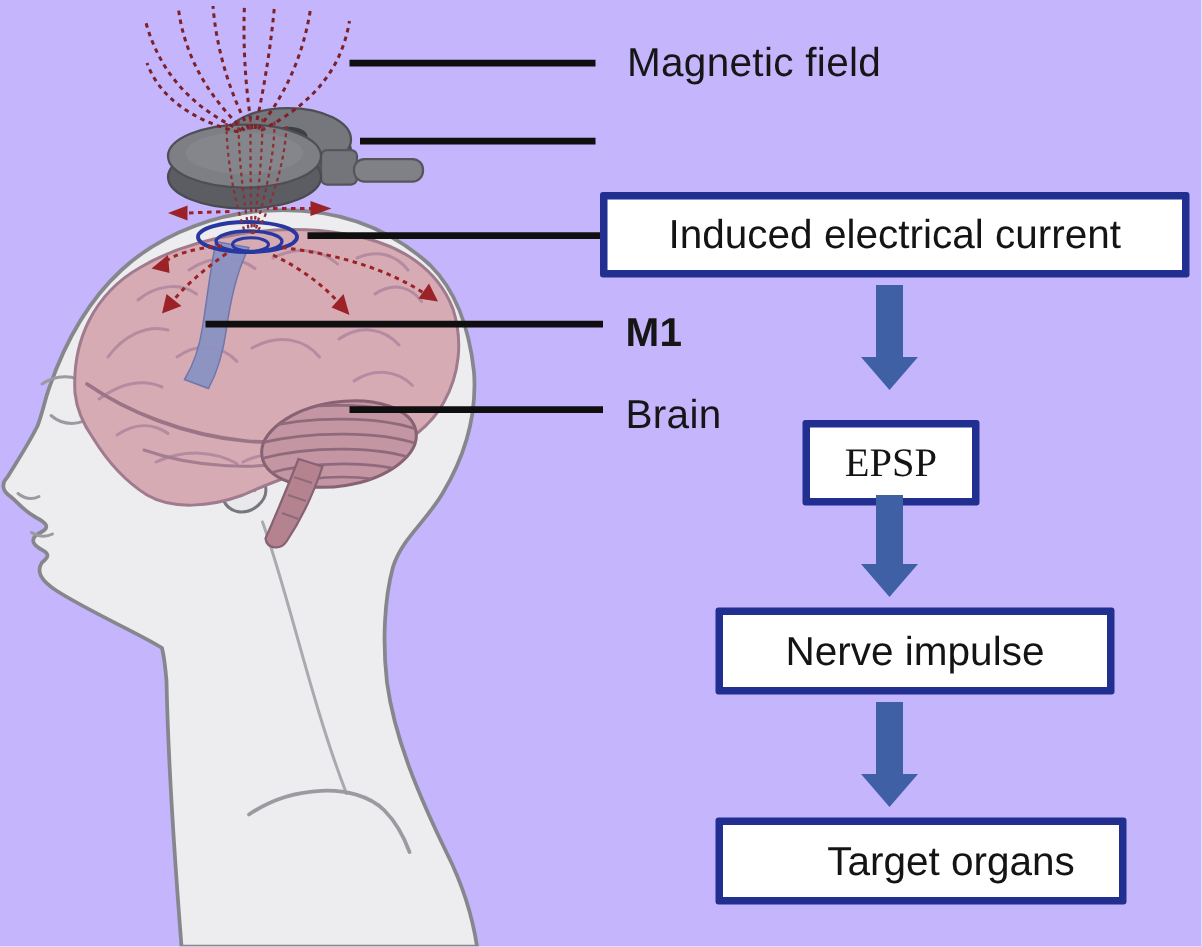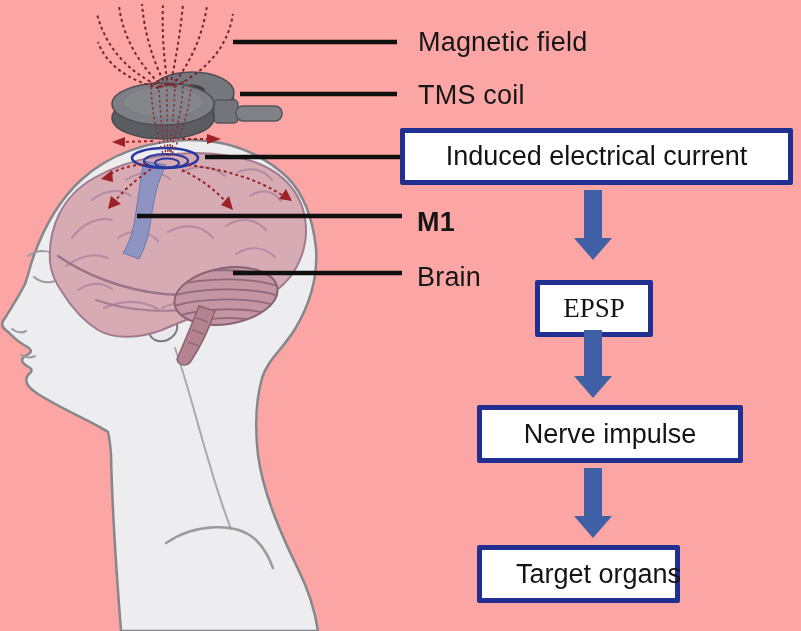--- a/index.html
+++ b/index.html
@@ -1,17 +1,17 @@
 <!DOCTYPE html>
 <html><head>
 <meta charset="utf-8">
 <style>
   html,body { margin:0; padding:0; background:#ffffff; }
   .stage {
-    position:relative; width:801px; height:631px; background:#fca5a5;
+    position:relative; width:801px; height:631px; background:#c4b5fd;
     font-family:"Liberation Sans", sans-serif; overflow:hidden;
   }
   .art { position:absolute; left:0; top:0; }
   .callout {
     position:absolute; transform:translateY(-50%);
     font-size:27px; color:#161616; white-space:nowrap; letter-spacing:.2px;
   }
   .fbox {
     position:absolute; box-sizing:border-box; background:#ffffff;
     border:5px solid #202f90; border-radius:2px;
@@ -173,21 +173,20 @@
     <g stroke="#0f0f0f" stroke-width="4.5">
       <line x1="233" y1="42" x2="397" y2="42"></line>
       <line x1="240" y1="94" x2="397" y2="94"></line>
       <line x1="205" y1="157" x2="402" y2="157"></line>
       <line x1="137" y1="216" x2="402" y2="216"></line>
       <line x1="233" y1="273" x2="402" y2="273"></line>
     </g>
   </svg>
 
   <div class="callout" style="left:418px; top:42px;">Magnetic field</div>
-  <div class="callout" style="left:418px; top:95px;">TMS coil</div>
   <div class="callout" style="left:417px; top:222px;font-weight:bold;">M1</div>
   <div class="callout" style="left:417px; top:277px;text-align:right;">Brain</div>
 
   <div class="fbox" style="left:400px; top:128px; width:393px; height:57px;">Induced electrical current</div>
 
   <div class="farrow" style="left:574px; top:190px; height:70px;">
     <div class="stem" style="height:48px;"></div>
       <div class="head" style="top:48px;"></div>
   </div>
 
@@ -198,15 +197,15 @@
       <div class="head" style="top:46px;"></div>
   </div>
 
   <div class="fbox" style="left:477px; top:405px; width:266px; height:58px;">Nerve impulse</div>
 
   <div class="farrow" style="left:574px; top:468px; height:70px;">
     <div class="stem" style="height:48px;"></div>
       <div class="head" style="top:48px;"></div>
   </div>
 
-  <div class="fbox" style="left:477px; top:545px; width:203px; height:58px;padding-left:40px;">Target organs</div>
+  <div class="fbox" style="left:477px; top:545px; width:274px; height:58px;padding-left:40px;">Target organs</div>
 
 </div>
 
 </body></html>

